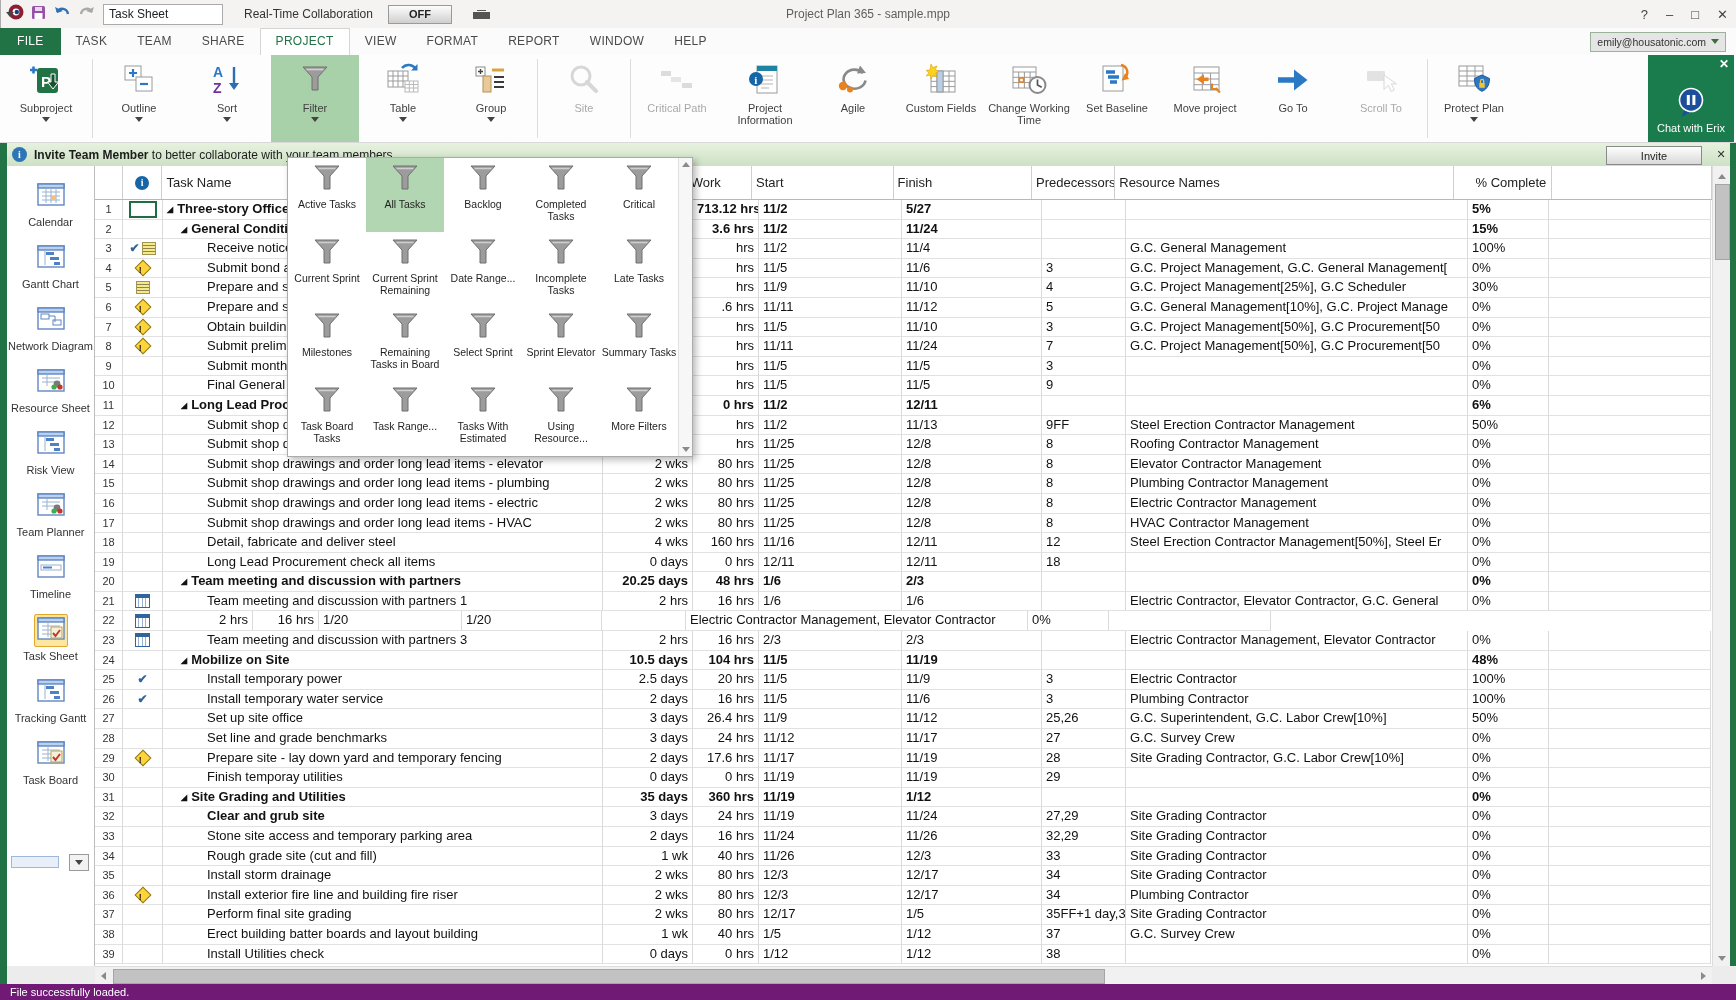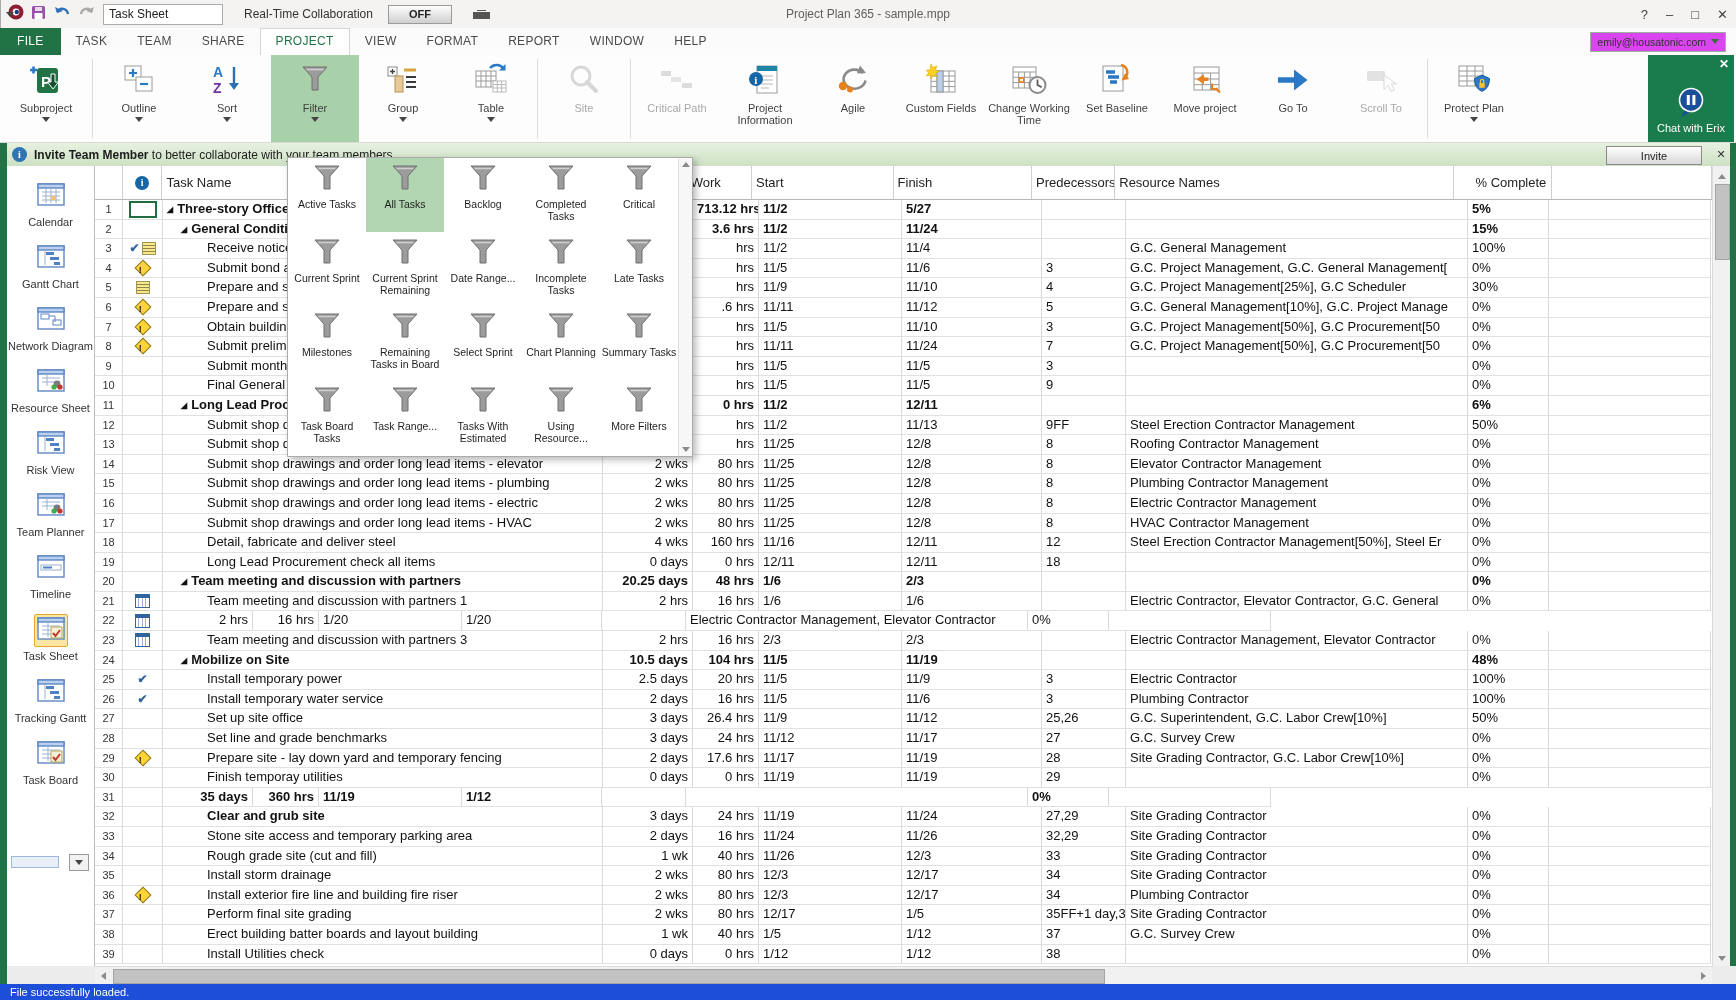--- a/index.html
+++ b/index.html
@@ -19,21 +19,21 @@
   .offpill{margin-left:8px;width:62px;height:17px;border:1px solid #9a9a9a;background:linear-gradient(#fdfdfd,#cfcfcf);
            font-size:11px;font-weight:bold;color:#222;display:flex;align-items:center;justify-content:center;}
   .qat-more{margin-left:14px;display:flex;flex-direction:column;align-items:center;gap:1px;}
   .qat-more i{display:block;width:9px;height:1.5px;background:#555;}
   
   .menubar{position:absolute;left:0;top:28px;width:1736px;height:27px;background:#fbfbfb;display:flex;align-items:stretch;border-bottom:1px solid #e0e0e0;}
   .mitem{font-size:12px;color:#4a4a4a;padding:0 15px;line-height:26px;letter-spacing:.3px;}
   .mitem.file{background:#217346;color:#fff;padding:0 17px;}
   .mitem.sel{background:#fff;color:#217346;border:1px solid #d5d5d5;border-bottom:none;line-height:25px;}
   .account{margin-left:auto;margin-right:10px;align-self:center;display:flex;align-items:center;gap:5px;border:1px solid #9bb39b;
-           height:18px;padding:0 6px;font-size:10.5px;color:#333;background:#d946ef;}
+           height:18px;padding:0 6px;font-size:10.5px;color:#333;background:#e5e5e5;}
   
   .ribbon{position:absolute;left:0;top:55px;width:1736px;height:88px;background:#fdfdfd;border-bottom:1px solid #d9d9d9;
           display:flex;align-items:stretch;padding:0 2px;box-sizing:border-box;}
   .rbtn{width:88px;display:flex;flex-direction:column;align-items:center;padding-top:6px;box-sizing:border-box;position:relative;}
   .rbtn .ric{height:38px;display:flex;align-items:center;justify-content:center;}
   .rbtn .rlabel{font-size:11px;color:#3f3f3f;text-align:center;line-height:12px;margin-top:3px;}
   .rbtn .drop{margin-top:3px;}
   .rbtn.disabled{opacity:.45;filter:grayscale(1);}
   .rbtn.active{background:#a9d1a9;}
   .rdiv{width:1px;background:#dcdcdc;margin:4px 2px;}
@@ -97,21 +97,21 @@
   .vthumb{position:absolute;left:2px;top:18px;width:13px;height:74px;background:#c2c2c2;border:1px solid #a5a5a5;}
   .varrow{position:absolute;left:0;width:18px;height:16px;display:flex;align-items:center;justify-content:center;}
   .ibclose2{position:absolute;left:1712px;top:144px;width:18px;height:20px;font-size:11px;color:#333;display:flex;align-items:center;justify-content:center;}
   .hscroll{position:absolute;left:95px;top:966px;width:1617px;height:18px;background:#f1f1f1;border-top:1px solid #dcdcdc;box-sizing:border-box;}
   .hthumb{position:absolute;left:18px;top:2px;width:990px;height:13px;background:#c2c2c2;border:1px solid #a5a5a5;}
   .harrow{position:absolute;top:0;width:17px;height:18px;display:flex;align-items:center;justify-content:center;}
   .tri-l{width:0;height:0;border-top:4px solid transparent;border-bottom:4px solid transparent;border-right:5px solid #8a8a8a;}
   .tri-r{width:0;height:0;border-top:4px solid transparent;border-bottom:4px solid transparent;border-left:5px solid #8a8a8a;}
   .corner{position:absolute;left:1712px;top:966px;width:24px;height:18px;background:#ececec;}
   .sidebottom{position:absolute;left:7px;top:966px;width:88px;height:18px;background:#ececec;}
-  .statusbar{position:absolute;left:0;top:984px;width:1736px;height:16px;background:#1d4ed8;color:#fff;font-size:11px;
+  .statusbar{position:absolute;left:0;top:984px;width:1736px;height:16px;background:#701a75;color:#fff;font-size:11px;
              display:flex;align-items:center;padding-left:10px;box-sizing:border-box;}
 </style>
 </head>
 <body>
 
 <div class="app">
 
   <div class="titlebar">
     <div class="tb-left">
       <span>
@@ -223,46 +223,46 @@
             <path d="M7 5h24l-9 10v13h-6V15z" fill="#9c9c9c" stroke="#6f6f6f"></path>
             <path d="M10.5 7.5h17" stroke="#cfcfcf" stroke-width="1.6"></path>
           </svg>
         </span>
         <span class="rlabel">Filter</span>
         <i class="caret drop"></i>
       </div>
       <div class="rbtn">
         <span class="ric">
           <svg width="38" height="36">
-            <rect x="4" y="5" width="9" height="9" fill="#fff" stroke="#8a8a8a"></rect>
-            <path d="M6 9.5h5M8.5 7v5" stroke="#444" stroke-width="1.4"></path>
-            <rect x="11" y="14" width="8" height="16" fill="#e8c99a" stroke="#b89150"></rect>
-            <path d="M20 8h12" stroke="#d9a43b" stroke-width="3"></path>
-            <path d="M22 15h10M22 20h10M22 25h10" stroke="#3a3a3a" stroke-width="2"></path>
-          </svg>
-        </span>
-        <span class="rlabel">Group</span>
-        <i class="caret drop"></i>
-      </div>
-      <div class="rbtn">
-        <span class="ric">
-          <svg width="38" height="36">
             <g stroke="#9a9a9a" fill="#fff">
               <rect x="4" y="9" width="20" height="16"></rect>
               <path d="M4 14h20M4 19h20M9 9v16M14 9v16M19 9v16" fill="none"></path>
             </g>
             <path d="M18 6c4-4.5 11-4 14 1.5" stroke="#2b78c5" stroke-width="2.4" fill="none"></path>
             <path d="M33.5 2v6.5H27z" fill="#2b78c5"></path>
             <g stroke="#b9b9b9" fill="#fff">
               <rect x="21" y="19" width="13" height="11"></rect>
               <path d="M21 22.5h13M21 26h13M25.3 19v11M29.6 19v11" fill="none"></path>
             </g>
           </svg>
         </span>
         <span class="rlabel">Table</span>
+        <i class="caret drop"></i>
+      </div>
+      <div class="rbtn">
+        <span class="ric">
+          <svg width="38" height="36">
+            <rect x="4" y="5" width="9" height="9" fill="#fff" stroke="#8a8a8a"></rect>
+            <path d="M6 9.5h5M8.5 7v5" stroke="#444" stroke-width="1.4"></path>
+            <rect x="11" y="14" width="8" height="16" fill="#e8c99a" stroke="#b89150"></rect>
+            <path d="M20 8h12" stroke="#d9a43b" stroke-width="3"></path>
+            <path d="M22 15h10M22 20h10M22 25h10" stroke="#3a3a3a" stroke-width="2"></path>
+          </svg>
+        </span>
+        <span class="rlabel">Group</span>
         <i class="caret drop"></i>
       </div>
       <div class="rdiv"></div>
       <div class="rbtn disabled">
         <span class="ric">
           <svg width="38" height="36">
             <circle cx="16" cy="14" r="9" fill="none" stroke="#ababab" stroke-width="3"></circle>
             <path d="M22 20l9 9" stroke="#ababab" stroke-width="4" stroke-linecap="round"></path>
           </svg>
         </span>
@@ -961,20 +961,21 @@
           <div class="c5" style="width: 143px;">11/19</div>
           <div class="c6" style="width: 140px;">11/19</div>
           <div class="c7" style="width: 84px;">29</div>
           <div class="c8" style="width: 342px;"></div>
           <div class="c9" style="width: 81px;">0%</div>
           <div class="c10" style="width: 162px;"></div>
         </div>
         <div class="trow sum">
           <div class="c0" style="width: 28px;">31</div>
           <div class="c1" style="width: 40px;"></div>
+          <div class="c2" style="width: 440px; padding-left: 18px;"><span class="tri">◢</span><span>Site Grading and Utilities</span></div>
           <div class="c3" style="width: 90px;">35 days</div>
           <div class="c4" style="width: 66px;">360 hrs</div>
           <div class="c5" style="width: 143px;">11/19</div>
           <div class="c6" style="width: 140px;">1/12</div>
           <div class="c7" style="width: 84px;"></div>
           <div class="c8" style="width: 342px;"></div>
           <div class="c9" style="width: 81px;">0%</div>
           <div class="c10" style="width: 162px;"></div>
         </div>
         <div class="trow">
@@ -1179,21 +1180,21 @@
               <path d="M5 3h24l-9 10v13h-6V13z" fill="#9c9c9c" stroke="#6f6f6f"></path>
               <path d="M8.5 5.5h17" stroke="#cfcfcf" stroke-width="1.5"></path>
             </svg></span>
           <span class="flabel">Select Sprint</span>
         </div>
         <div class="fitem">
           <span><svg width="34" height="30">
               <path d="M5 3h24l-9 10v13h-6V13z" fill="#9c9c9c" stroke="#6f6f6f"></path>
               <path d="M8.5 5.5h17" stroke="#cfcfcf" stroke-width="1.5"></path>
             </svg></span>
-          <span class="flabel">Chart Planning</span>
+          <span class="flabel">Sprint Elevator</span>
         </div>
         <div class="fitem">
           <span><svg width="34" height="30">
               <path d="M5 3h24l-9 10v13h-6V13z" fill="#9c9c9c" stroke="#6f6f6f"></path>
               <path d="M8.5 5.5h17" stroke="#cfcfcf" stroke-width="1.5"></path>
             </svg></span>
           <span class="flabel">Summary Tasks</span>
         </div>
         <div class="fitem">
           <span><svg width="34" height="30">

